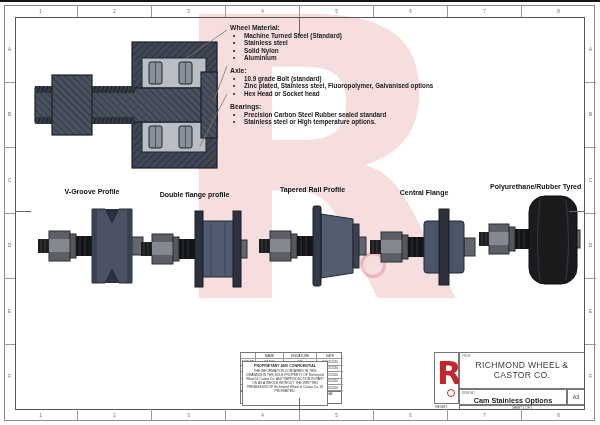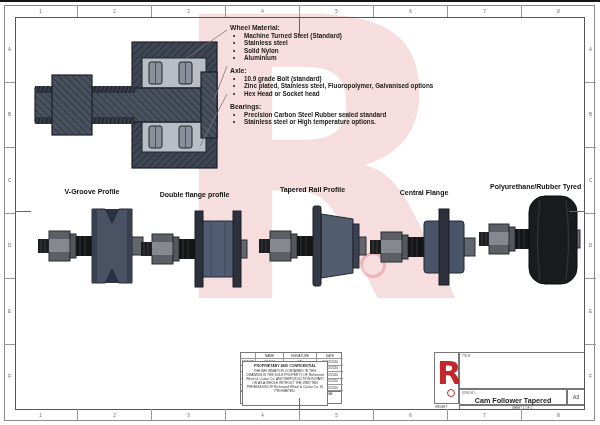--- a/index.html
+++ b/index.html
@@ -355,23 +355,24 @@
     </div>
 
     <div class="cell tb-logo">
       <div class="glyph">R</div>
       <div class="ringicon"></div>
     </div>
     <div class="tb-weight">WEIGHT:</div>
 
     <div class="cell tb-titlebox">
       <div class="lbl">TITLE:</div>
+      <div class="tb-company">RICHMOND WHEEL &amp; CASTOR CO.</div>
     </div>
 
     <div class="cell tb-dwg">
       <div class="lbl">DWG NO.</div>
-      <div class="dwgtitle">Cam Follower Tapered</div>
+      <div class="dwgtitle">Cam Stainless Options</div>
     </div>
     <div class="cell tb-size">A3</div>
     <div class="cell tb-sheet">SHEET 1 OF 1</div>
   </div>
 
 </div>
 
 </body></html>

